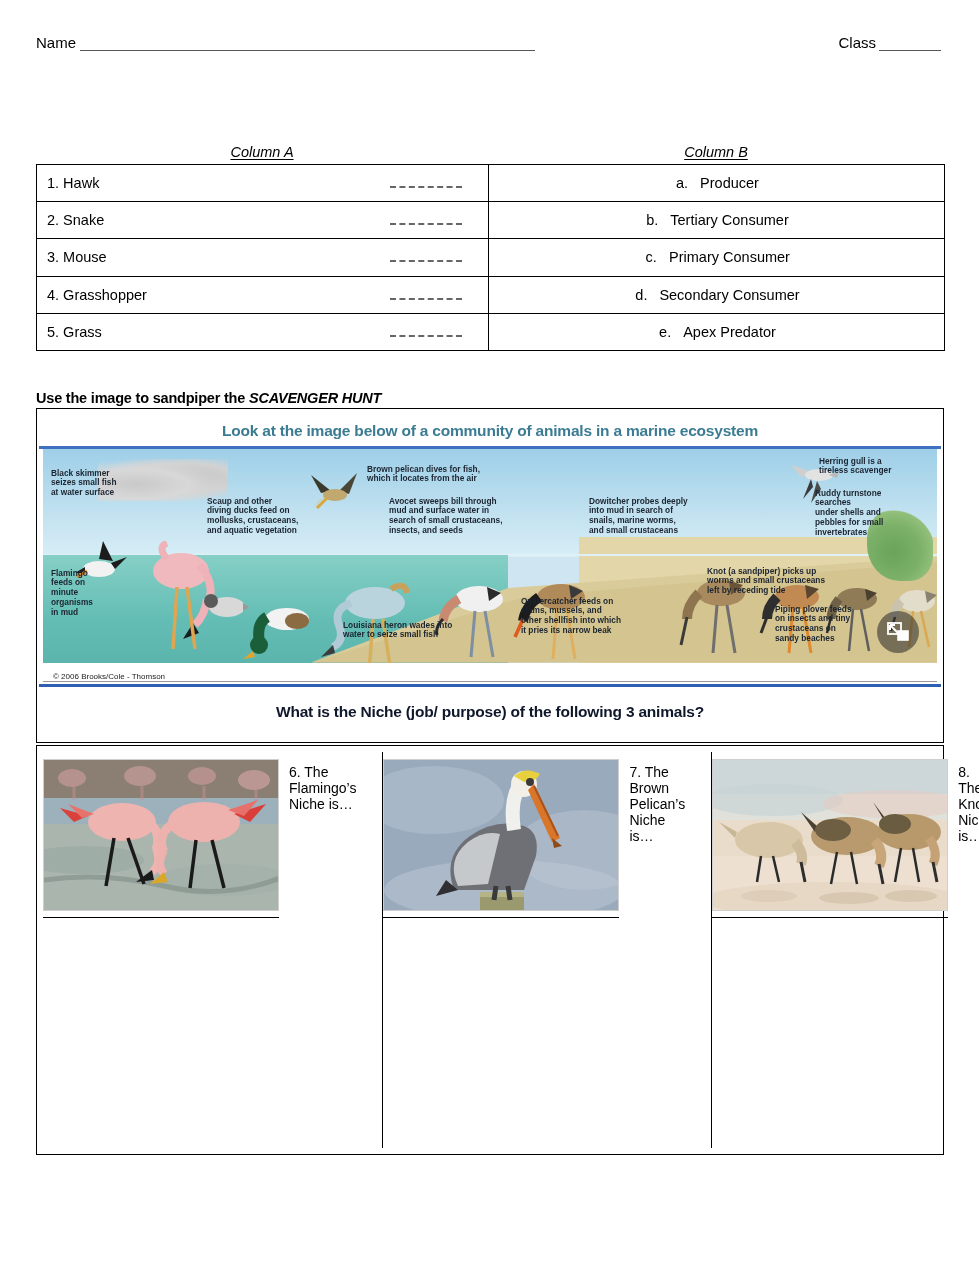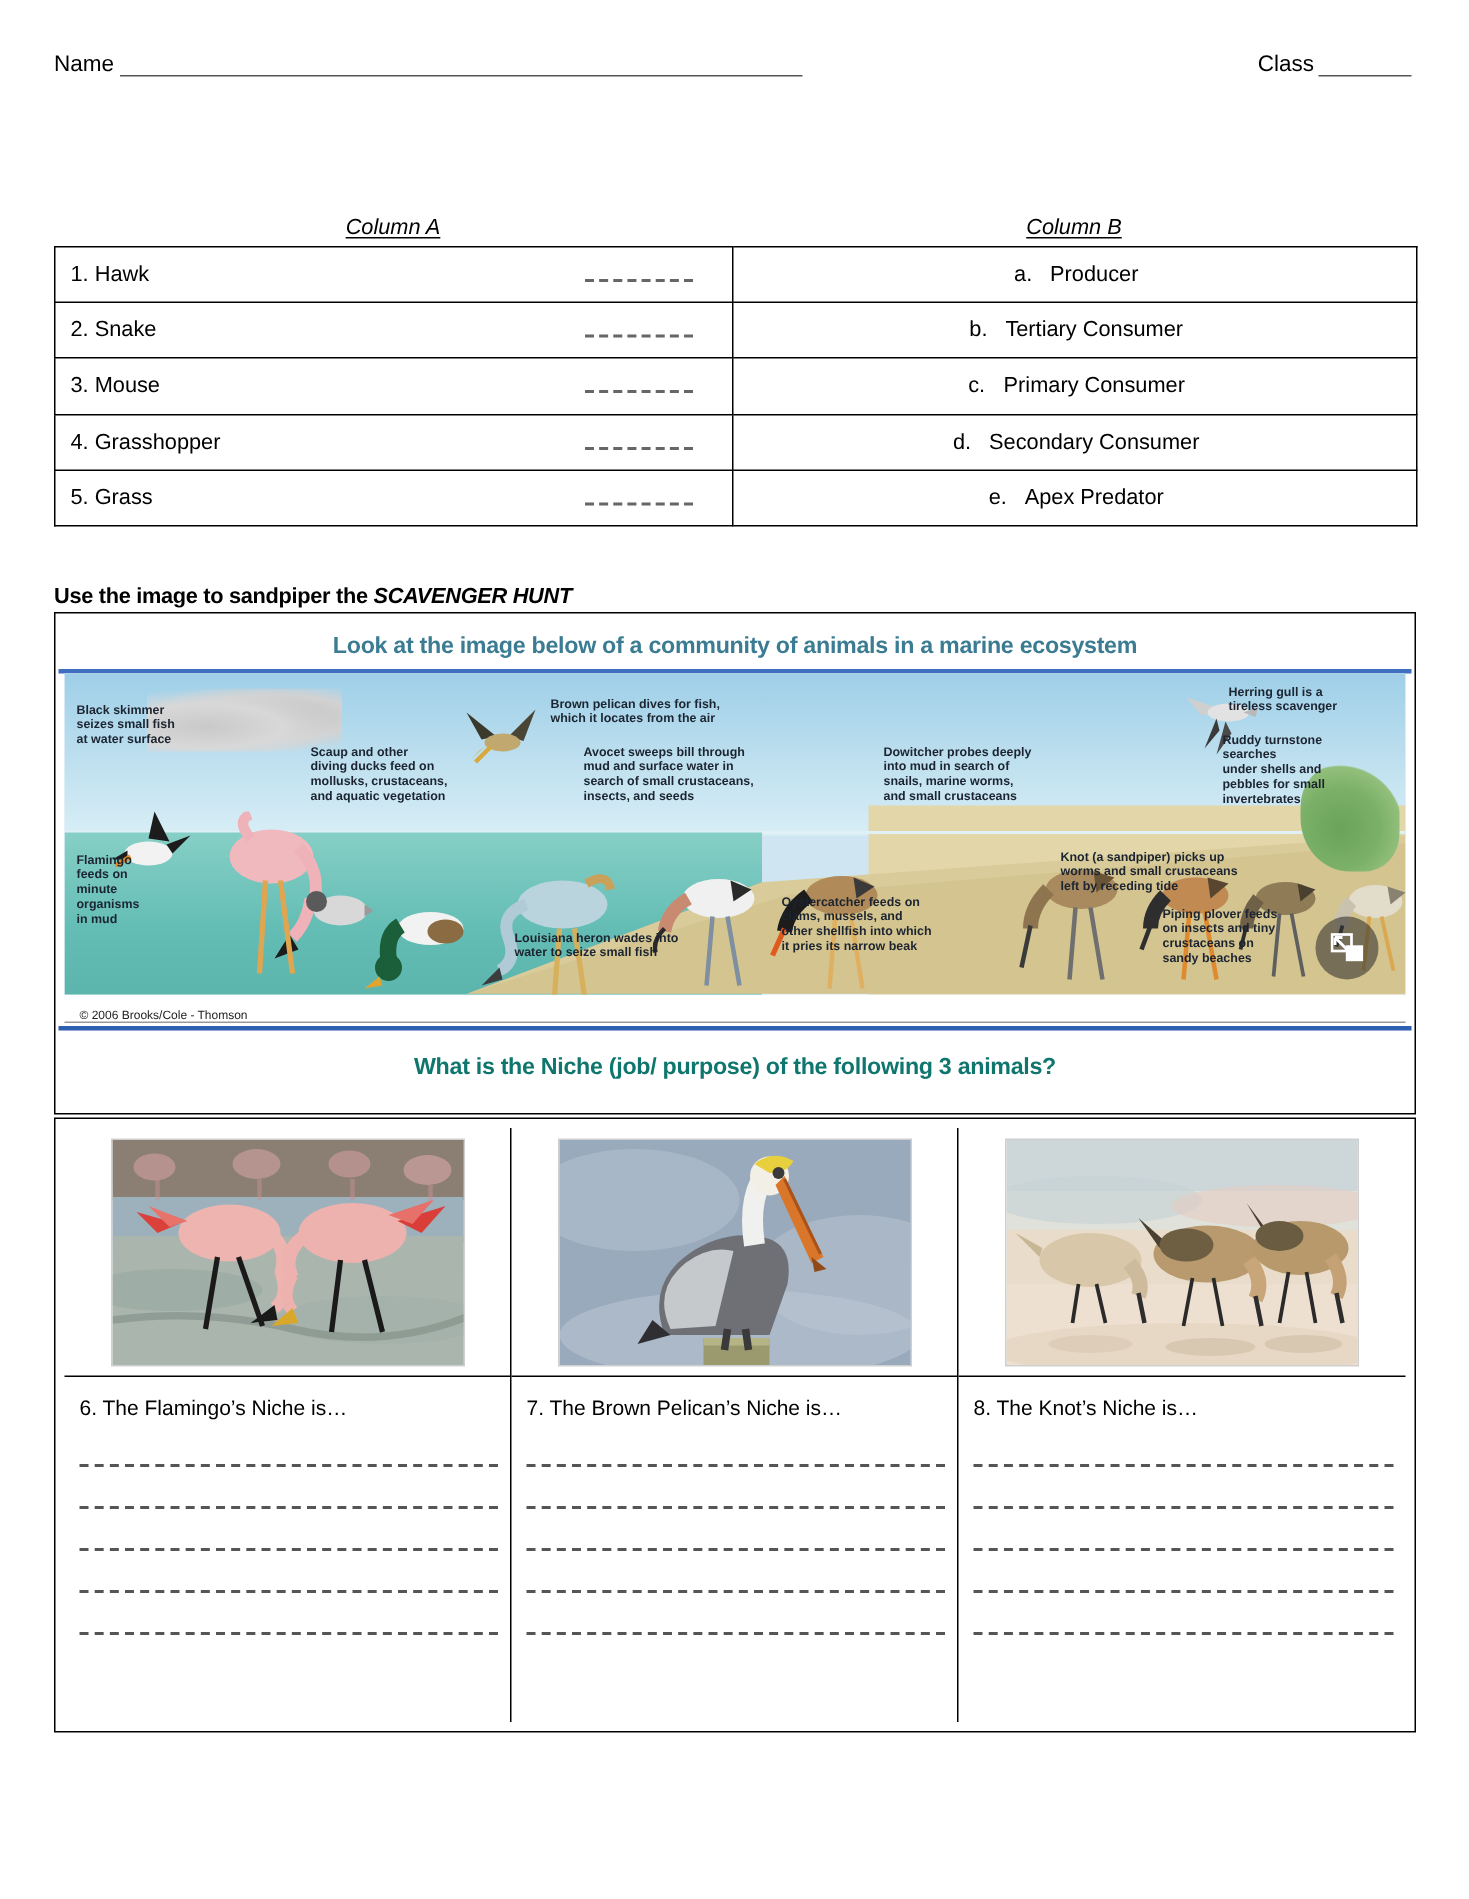--- a/index.html
+++ b/index.html
@@ -144,32 +144,32 @@
   .credit-rule { position:absolute; left:0; bottom:2px; width:100%; height:1px; background:#999; }
   .bottom-blue { height:3px; background:#2f5fb0; margin:0 2px; }
 
   .expand-btn {
     position:absolute; right:18px; bottom:10px; width:42px; height:42px;
     border-radius:50%; background:rgba(40,40,40,0.55);
     display:flex; align-items:center; justify-content:center;
   }
 
   .niche-q {
-    text-align:center; color:#0f766e; font-weight:bold;
+    text-align:center; color:#0f172a; font-weight:bold;
     font-size:15.5px; letter-spacing:-0.2px; padding-top:16px;
   }
 
   
   .niche-table {
     position:absolute; left:36px; top:745px; width:908px; height:410px;
     border:1.8px solid #000; background:#fff;
   }
   .niche-grid { display:flex; width:100%; height:100%; padding:6px; }
   .niche-col {
-    flex:1 1 33.33%; border-right:1.6px solid #000; display:flex; flex-direction:column;
+    flex:1 1 33.33%; border-right:1.6px solid #000; display:flex; flex-direction:row;
   }
   .niche-col:last-child { border-right:none; }
   .photo-wrap {
     height:166px; display:flex; align-items:center; justify-content:center;
     border-bottom:1.6px solid #000;
   }
   .photo {
     width:236px; height:152px; overflow:hidden; position:relative;
     border:1px solid #cfcfcf;
   }

